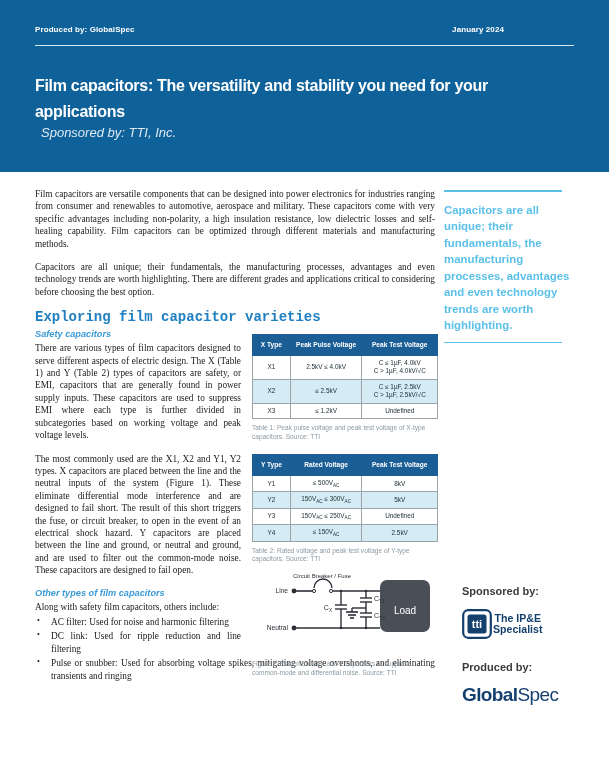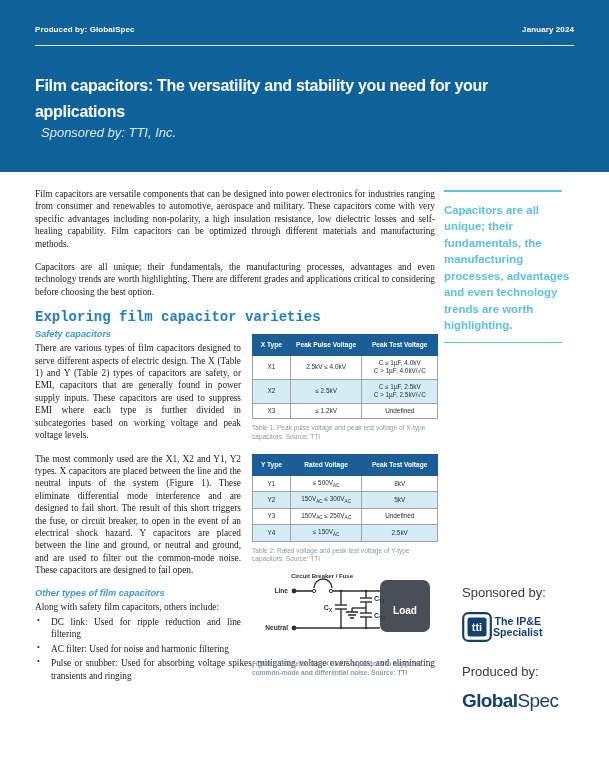--- a/index.html
+++ b/index.html
@@ -10,21 +10,21 @@
     overflow: hidden;
   }
   .page { position: relative; width: 609px; height: 781px; background: #fff; }
 
   
   .banner {
     position: absolute; left: 0; top: 0; width: 609px; height: 172px;
     background: #0f6199;
   }
   .banner-top {
-    position: absolute; left: 35px; top: 25px; width: 539px;
+    position: absolute; left: 35px; top: 25px; width: 469px;
     display: flex; justify-content: space-between; align-items: baseline;
   }
   .banner-top span {
     color: #ffffff; font-size: 8px; font-weight: bold; letter-spacing: .1px;
   }
   .banner-rule {
     position: absolute; left: 35px; top: 45px; width: 539px; height: 1px;
     background: #ffffff; opacity: .85;
   }
   .banner-title {
@@ -93,39 +93,39 @@
   table.vt th.c2 { width: 72px; }
   table.vt th.c3 { width: 76px; }
   sub { font-size: 4.6px; vertical-align: baseline; position: relative; top: 1.6px; }
   .caption {
     font-family: "Liberation Sans", sans-serif;
     color: #8d9aa3; font-size: 6.6px; line-height: 8.6px;
     margin-top: 5px; width: 186px;
   }
 
   
-  .figure-box { position: absolute; left: 252px; top: 572px; width: 186px; font-weight: bold; }
+  .figure-box { position: absolute; left: 252px; top: 572px; width: 186px; }
   .fig-caption {
     font-family: "Liberation Sans", sans-serif;
     color: #8d9aa3; font-size: 6.6px; line-height: 8.6px; margin-top: 6px;
   }
 
   
   .rail { position: absolute; left: 444px; top: 190px; width: 132px; }
   .rail-rule { width: 118px; height: 1.6px; background: #5bc0e8; }
   .pullquote {
     color: #5bc0e8; font-size: 11.4px; font-weight: bold;
     line-height: 16.5px; padding: 10px 0 8px 0;
     font-family: "Liberation Sans", sans-serif;
   }
   .rail-spon {
     position: absolute; left: 462px; top: 585px; width: 140px;
     font-family: "Liberation Sans", sans-serif;
   }
-  .small-lbl { color: #3b3b3b; font-size: 13px; }
+  .small-lbl { color: #3b3b3b; font-size: 11px; font-weight: bold; }
   .tti-row { display: flex; align-items: center; gap: 1px; margin-top: 12px; text-align: center; }
   .tti-text {
     color: #14406e; font-size: 10.6px; font-weight: bold; line-height: 11.5px;
     font-family: "Liberation Sans", sans-serif;
   }
   .gs-logo {
     color: #14406e; font-size: 19px; font-weight: bold;
     letter-spacing: -0.6px; margin-top: 11px;
     font-family: "Liberation Sans", sans-serif;
   }
@@ -149,22 +149,22 @@
   <div class="body-col">
     <p>Film capacitors are versatile components that can be designed into power electronics for industries ranging from consumer and renewables to automotive, aerospace and military. These capacitors come with very specific advantages including non-polarity, a high insulation resistance, low dielectric losses and self-healing capability. Film capacitors can be optimized through different materials and manufacturing methods.</p>
     <p>Capacitors are all unique; their fundamentals, the manufacturing processes, advantages and even technology trends are worth highlighting. There are different grades and applications critical to considering before choosing the best option.</p>
     <div class="h-blue">Exploring film capacitor varieties</div>
     <div class="h-ital">Safety capacitors</div>
     <p class="narrow">There are various types of film capacitors designed to serve different aspects of electric design. The X (Table 1) and Y (Table 2) types of capacitors are safety, or EMI, capacitors that are generally found in power supply inputs. These capacitors are used to suppress EMI where each type is further divided in subcategories based on working voltage and peak voltage levels.</p>
     <p class="narrow">The most commonly used are the X1, X2 and Y1, Y2 types. X capacitors are placed between the line and the neutral inputs of the system (Figure 1). These eliminate differential mode interference and are designed to fail short. The result of this short triggers the fuse, or circuit breaker, to open in the event of an electrical shock hazard. Y capacitors are placed between the line and ground, or neutral and ground, and are used to filter out the common-mode noise. These capacitors are designed to fail open.</p>
     <div class="h-ital">Other types of film capacitors</div>
     <p class="narrow" style="margin-bottom:3px">Along with safety film capacitors, others include:</p>
     <ul class="bullets">
+      <li class="narrow">AC filter: Used for noise and harmonic filtering</li>
       <li class="narrow">DC link: Used for ripple reduction and line filtering</li>
-      <li class="narrow">AC filter: Used for noise and harmonic filtering</li>
       <li>Pulse or snubber: Used for absorbing voltage spikes, mitigating voltage overshoots, and eliminating transients and ringing</li>
     </ul>
   </div>
 
   <div class="tbl-wrap" style="left:252px; top:334px;">
     <table class="vt">
       <thead>
         <tr>
           <th class="c1">X Type</th>
           <th class="c2">Peak Pulse Voltage</th>

